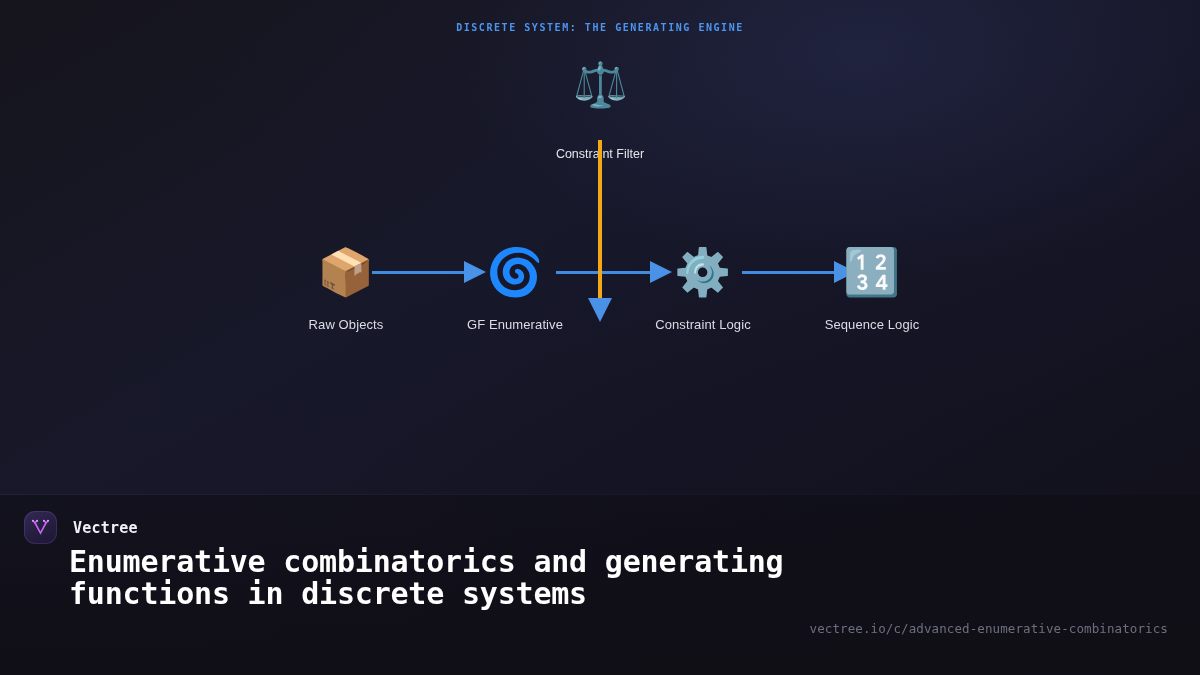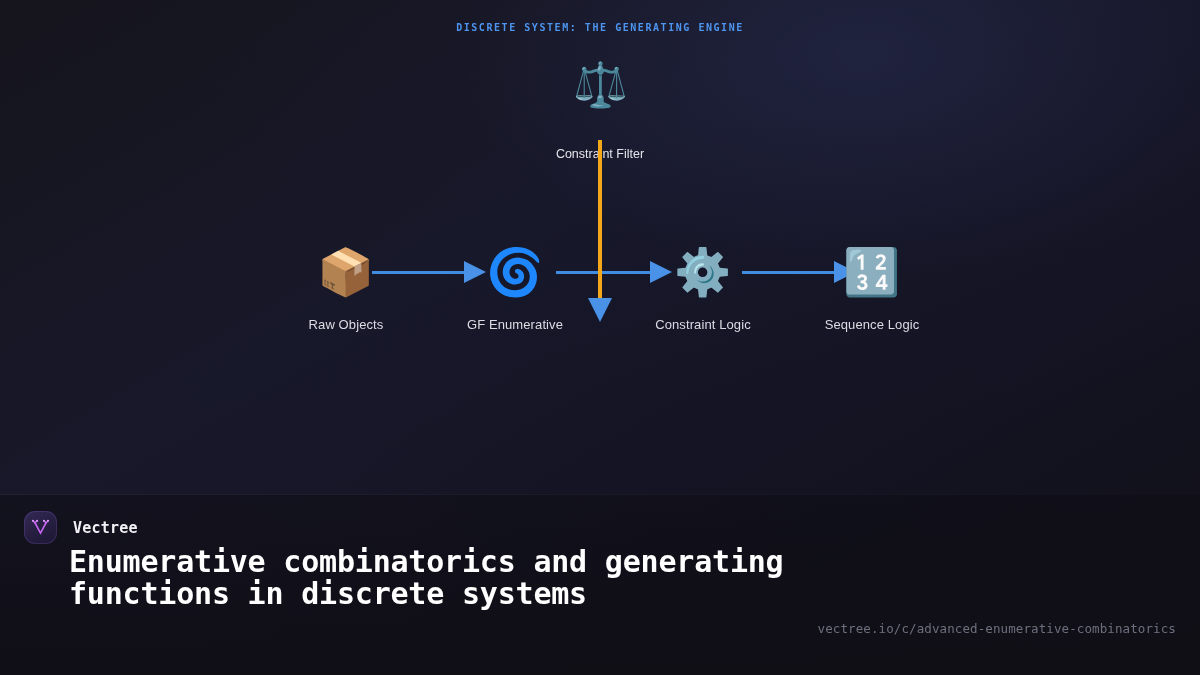--- a/index.html
+++ b/index.html
@@ -197,21 +197,21 @@
     font-size: 30px;
     font-weight: bold;
     line-height: 32px;
     color: #ffffff;
     letter-spacing: -0.2px;
     margin-left: 45px;
   }
 
   #footer-url {
     position: absolute;
-    right: 24px;
+    right: 32px;
     top: 126px;
     font-family: "DejaVu Sans Mono", monospace;
     font-size: 12.5px;
     color: #6d6f7e;
     letter-spacing: 0.1px;
     white-space: nowrap;
   }
 </style>
 </head>
 <body>

